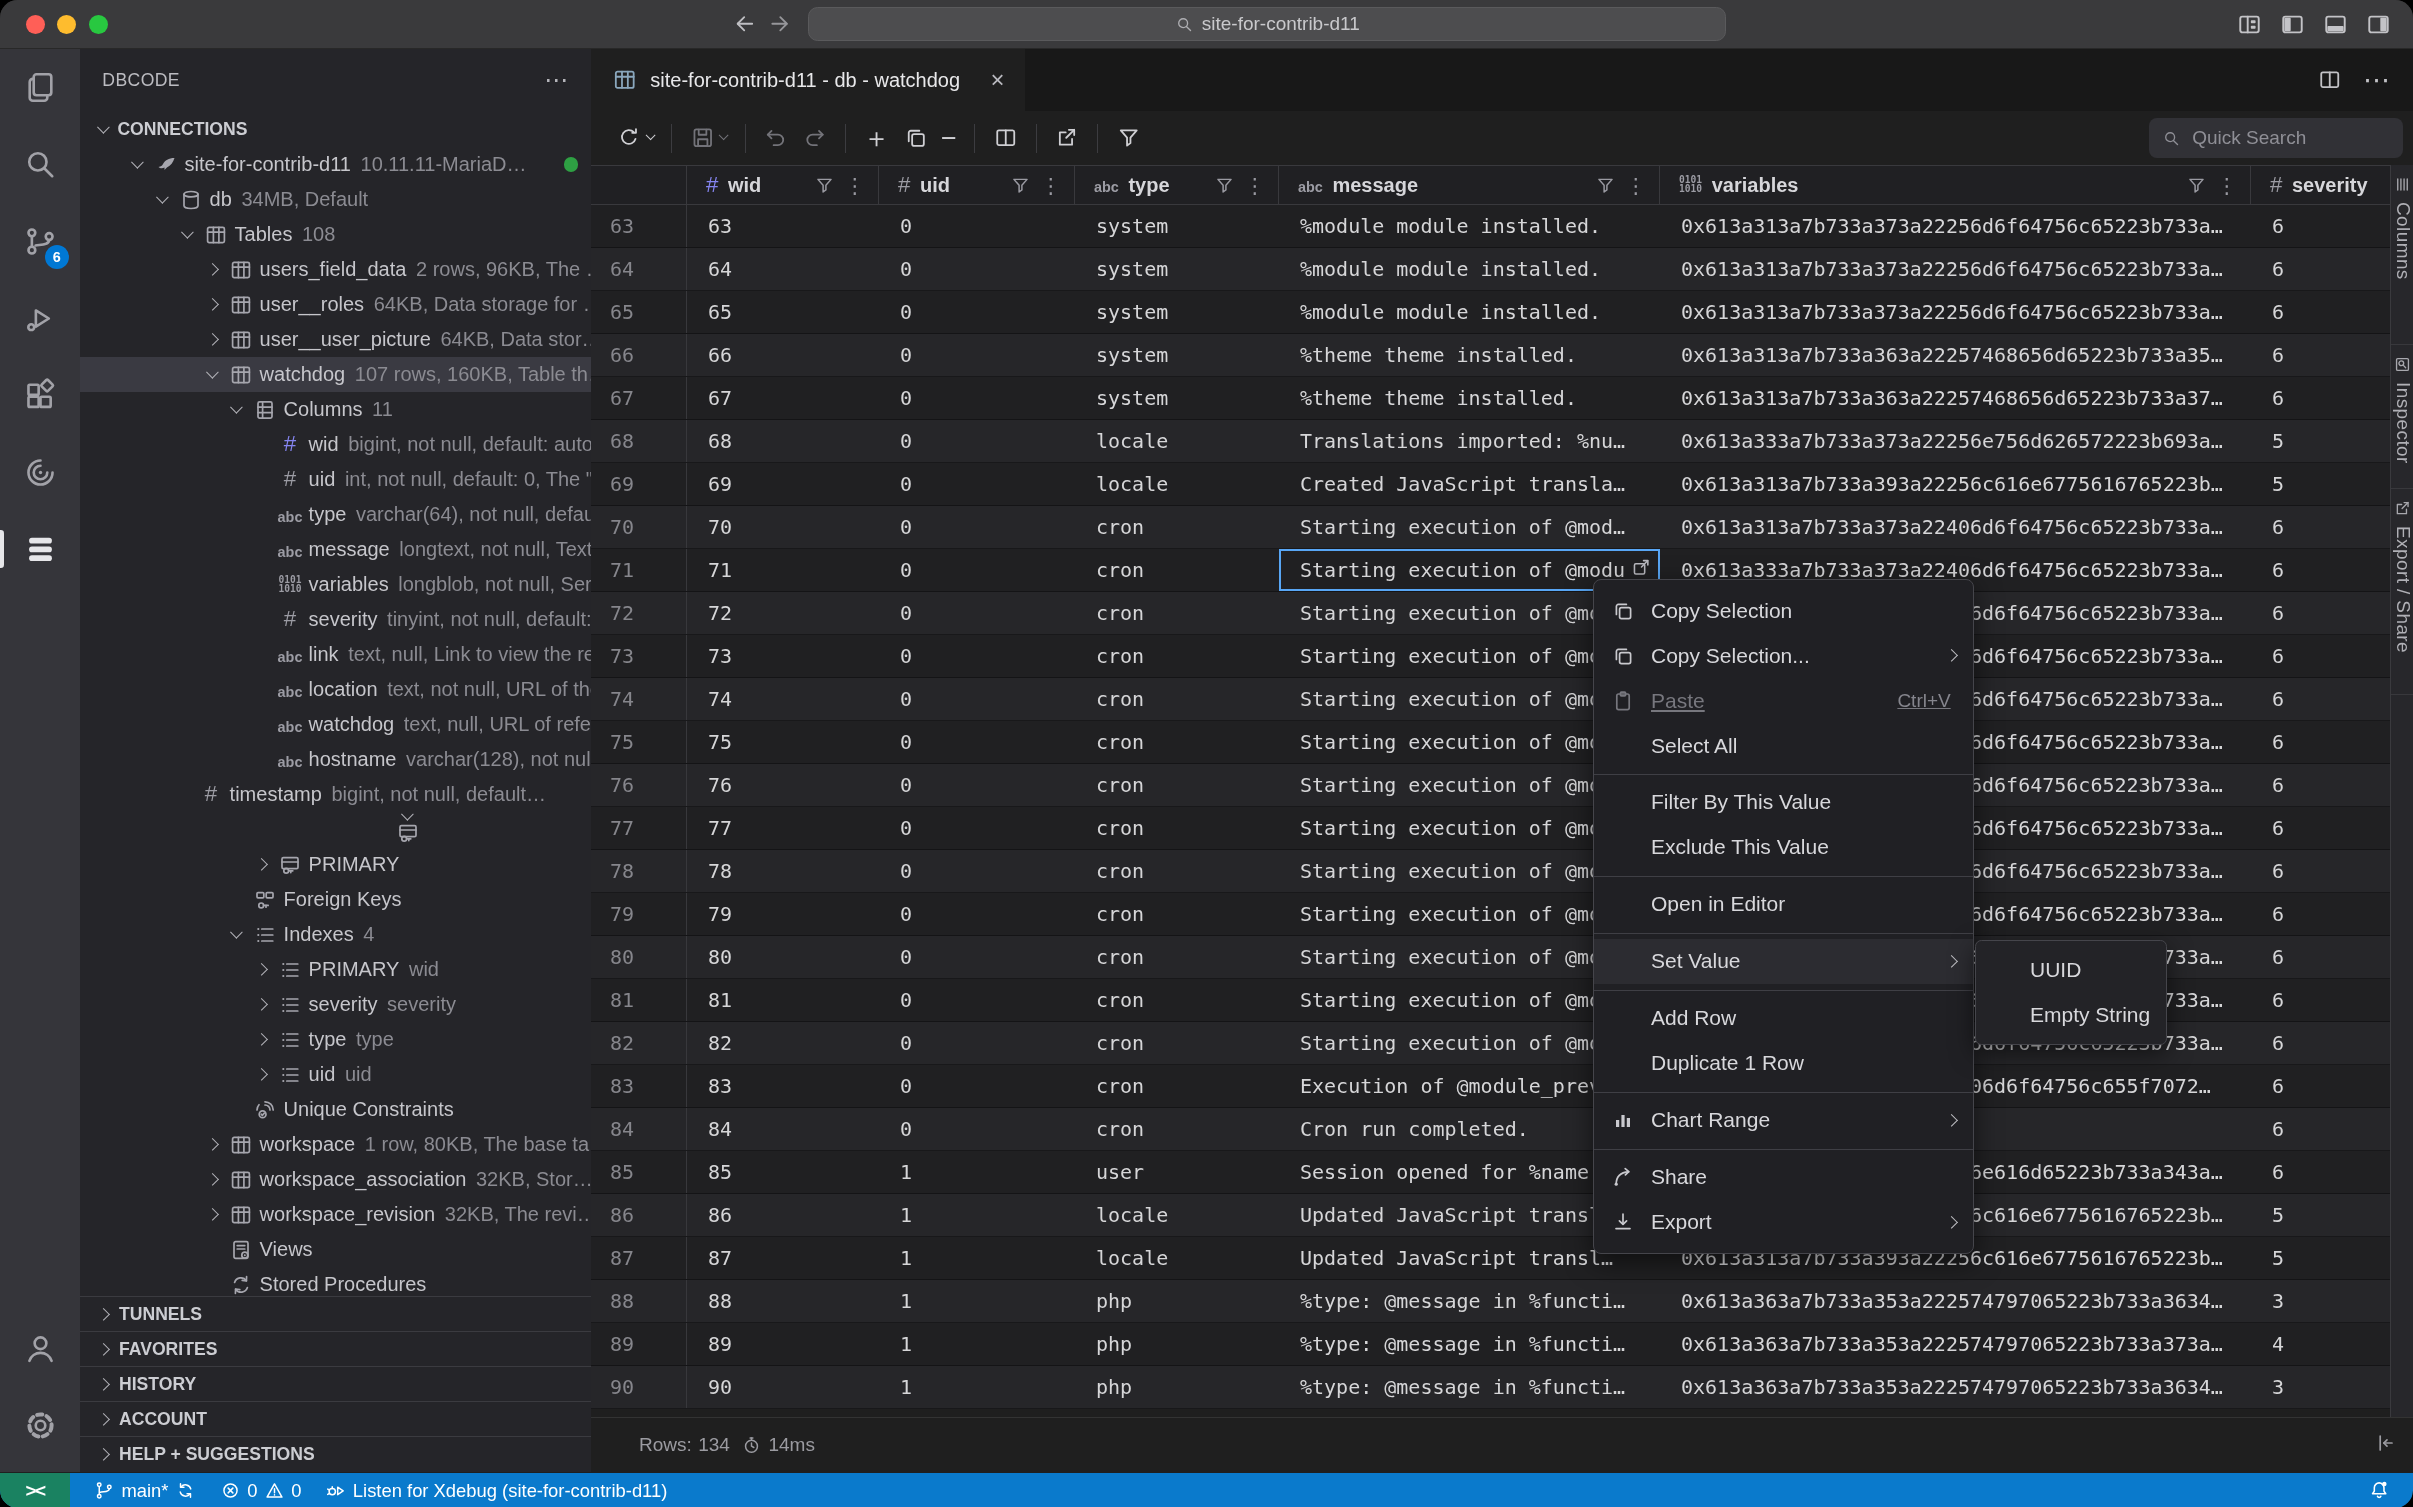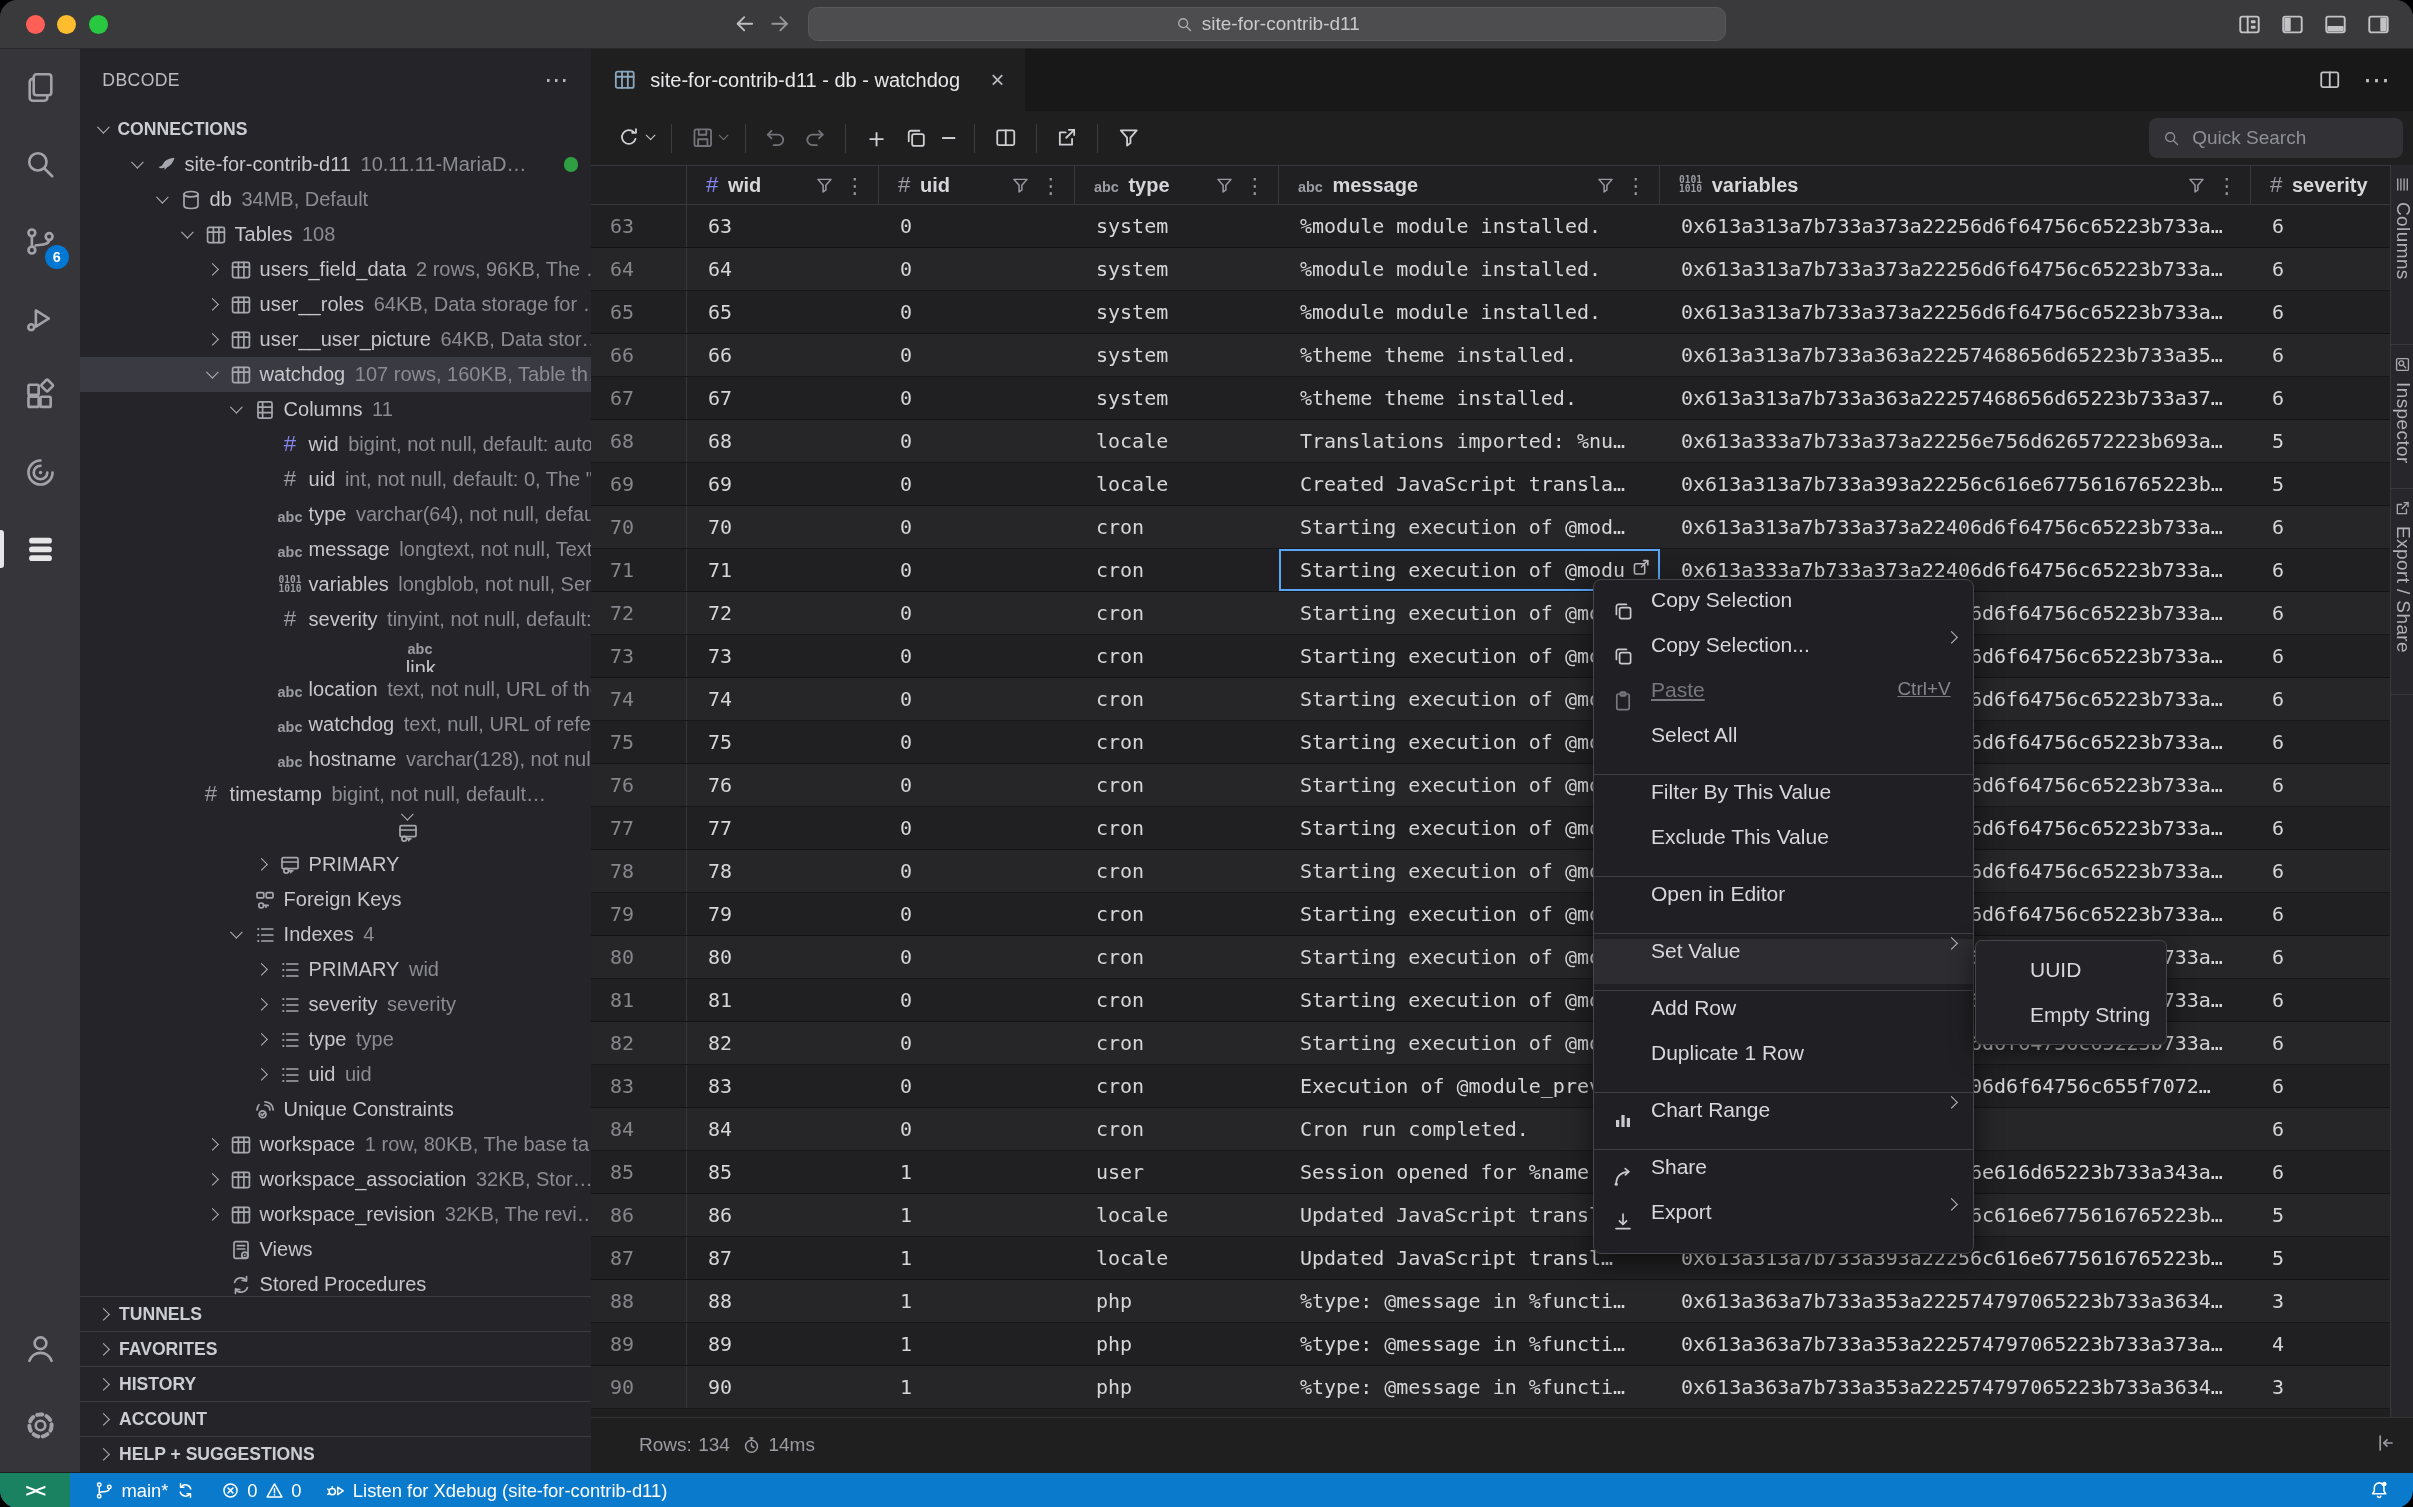--- a/index.html
+++ b/index.html
@@ -108,21 +108,21 @@
   .raillabel{writing-mode:vertical-rl;color:#b0b0b6;font-size:19px;letter-spacing:0.4px;}
 
   
   #gstatus{height:55px;border-top:0.8px solid #333;display:flex;align-items:center;gap:11.2px;padding:0 16px 0 48px;color:#9b9ba1;font-size:19px;flex:none;}
   #gstatus svg{width:21px;height:21px;}
   #gstatus .collapse{margin-left:auto;}
   #gstatus .collapse svg{width:24px;height:24px;}
 
   
   #ctxmenu{position:absolute;left:1593px;top:579px;width:381px;background:#202024;border:0.8px solid #45454b;border-radius:8px;box-shadow:0 8px 27px rgba(0,0,0,.55);padding:8px 0;z-index:100;}
-  .mitem{height:45px;display:flex;color:#d8d8dc;font-size:21px;position:relative;}
+  .mitem{height:45px;display:flex;align-items:center;color:#d8d8dc;font-size:21px;position:relative;}
   .mitem.hover{background:#2c2c31;}
   .mitem.disabled{color:#77777e;text-decoration:underline;}
   .micon{width:57px;flex:none;display:flex;align-items:center;justify-content:center;color:#c9c9ce;}
   .mitem.disabled .micon{color:#77777e;}
   .micon svg{width:24px;height:24px;}
   .mshort{margin-left:auto;margin-right:22.3px;color:#85858d;font-size:19px;}
   .mchev{position:absolute;right:17.6px;width:8.8px;height:8.8px;border-right:1.8px solid #c0c0c5;border-bottom:1.8px solid #c0c0c5;transform:rotate(-45deg);}
   .msep{height:0.8px;background:#3f3f45;margin:5.6px 0;}
   #submenu{position:absolute;left:1975px;top:940px;width:192px;background:#232327;border:0.8px solid #45454b;border-radius:6.4px;box-shadow:0 8px 24px rgba(0,0,0,.55);padding:6.4px 0;z-index:101;}
   .smitem{height:45px;display:flex;align-items:center;padding-left:54px;color:#d8d8dc;font-size:21px;}
@@ -627,21 +627,21 @@
           <span class="tdesc">longblob, not null, Serial…</span>
         </div>
         <div class="trow" style="padding-left: 169px;">
           <span class="chevbox"></span>
           <span class="ticon">
             <span class="gi ic-hash"></span>
           </span>
           <span class="tlabel">severity</span>
           <span class="tdesc">tinyint, not null, default: 0…</span>
         </div>
-        <div class="trow" style="padding-left: 169px; flex-direction: column;">
+        <div class="trow" style="padding-left: 169px;">
           <span class="chevbox"></span>
           <span class="ticon">
             <span class="gi ic-abc"></span>
           </span>
           <span class="tlabel">link</span>
           <span class="tdesc">text, null, Link to view the resu…</span>
         </div>
         <div class="trow" style="padding-left: 169px;">
           <span class="chevbox"></span>
           <span class="ticon">

